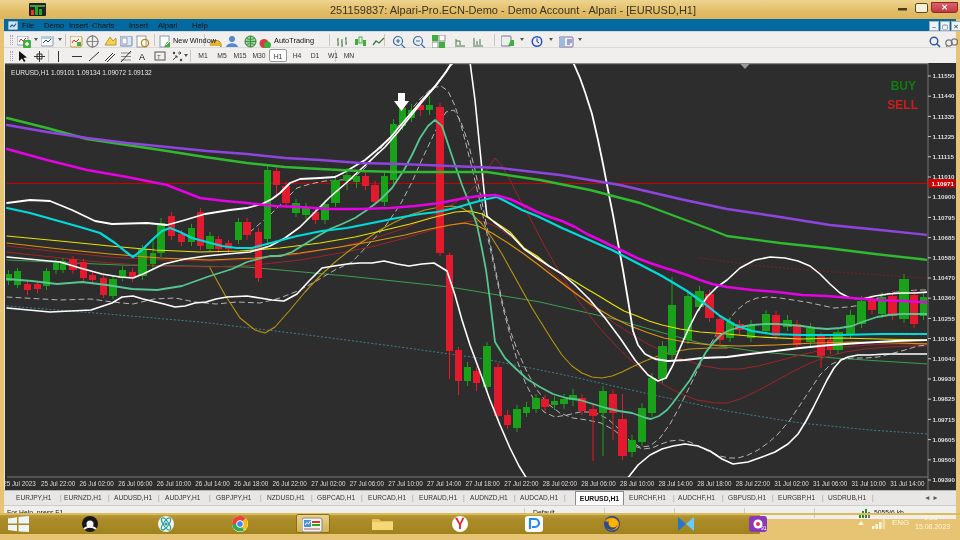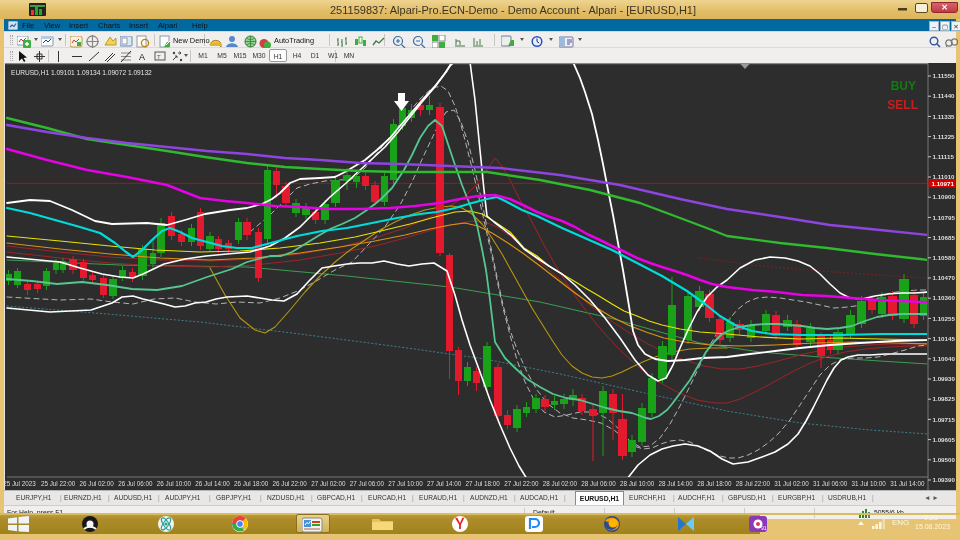--- a/index.html
+++ b/index.html
@@ -41,23 +41,23 @@
       </svg>
       <div class="txt">251159837: Alpari-Pro.ECN-Demo - Demo Account - Alpari - [EURUSD,H1]</div>
       <svg class="abs" style="left:898px;top:8px" width="12" height="3">
         <rect width="9" height="2.5" fill="#4a3d1c"></rect>
       </svg>
       <div id="tmax" class="abs"></div>
       <div id="tclose" class="abs">✕</div>
     </div>
 <div id="menubar" class="abs">
       <div class="mi" style="left:18px">File</div>
-      <div class="mi" style="left:40px">View</div>
+      <div class="mi" style="left:40px">Demo</div>
       <div class="mi" style="left:65px">Insert</div>
-      <div class="mi" style="left:94px">Charts</div>
+      <div class="mi" style="left:88px">Charts</div>
       <div class="mi" style="left:125px">Insert</div>
       <div class="mi" style="left:154px">Alpari</div>
       <div class="mi" style="left:188px">Help</div>
       <svg class="abs" style="left:4px;top:2px" width="10" height="9">
         <rect width="10" height="9" rx="1" fill="#cfe3f5" stroke="#5b84ab" stroke-width="1"></rect>
         <path d="M2 6 L4 4 L6 5.5 L8 2.5" stroke="#2a62a0" stroke-width="1.2" fill="none"></path>
       </svg>
       <div class="abs" style="left:925px;top:1.5px;width:10px;height:10px;background:#eef3f8;border:1px solid #9ab2c8;font-size:6.5px;text-align:center;line-height:9px;color:#333">–</div>
       <div class="abs" style="left:936px;top:1.5px;width:10px;height:10px;background:#eef3f8;border:1px solid #9ab2c8;font-size:6.5px;text-align:center;line-height:9px;color:#333">▢</div>
       <div class="abs" style="left:947px;top:1.5px;width:10px;height:10px;background:#eef3f8;border:1px solid #9ab2c8;font-size:6.5px;text-align:center;line-height:9px;color:#333">✕</div>
@@ -113,21 +113,21 @@
           <path d="M1 6.5 H12 M6.5 1 V12 M2.5 3 C5 5 8 5 10.5 3 M2.5 10 C5 8 8 8 10.5 10" stroke="#3a7a3a" fill="none" stroke-width="0.8"></path>
         </svg></div>
       <div class="abs" style="left:30px;top:6px;width:0;height:0;border-left:2.5px solid transparent;border-right:2.5px solid transparent;border-top:3.5px solid #555"></div>
       <div class="abs" style="left:54px;top:6px;width:0;height:0;border-left:2.5px solid transparent;border-right:2.5px solid transparent;border-top:3.5px solid #555"></div>
       <div class="sep" style="left:61px"></div>
       <div class="sep" style="left:150px"></div>
       <div class="sep" style="left:200px"></div>
       <div class="sep" style="left:325px"></div>
       <div class="sep" style="left:380px"></div>
       <div class="sep" style="left:490px"></div>
-      <div class="abs" style="left:169px;top:4px;font-size:7.4px;color:#111">New Demo</div>
+      <div class="abs" style="left:169px;top:4px;font-size:7.4px;color:#111">New Window</div>
       <div class="abs" style="left:255px;top:3px"><svg width="13" height="11">
           <circle cx="5" cy="5.5" r="4.5" fill="#d04040"></circle>
           <circle cx="8.5" cy="7" r="3.5" fill="#3fae3f"></circle>
         </svg></div>
       <div class="abs" style="left:270px;top:4px;font-size:7.4px;color:#111">AutoTrading</div>
       <div class="abs" style="left:332px;top:2px"><svg width="13" height="12">
           <path d="M2 2 V10 M1 4 H2 M2 8 H3 M6 3 V11 M5 6 H6 M6 9 H7 M10 1 V9 M9 3 H10 M10 7 H11" stroke="#447744" stroke-width="1"></path>
         </svg></div>
       <div class="abs" style="left:350px;top:2px"><svg width="13" height="12">
           <rect x="1" y="3" width="3" height="6" fill="#3fae3f"></rect>

